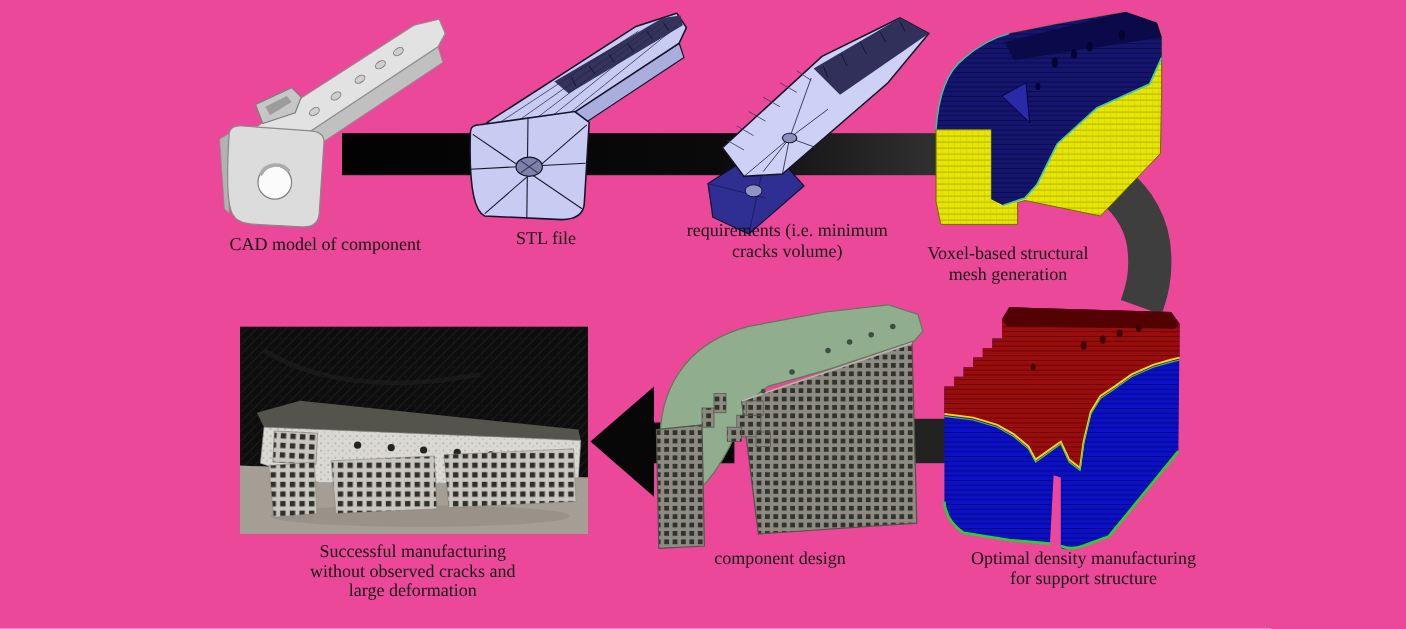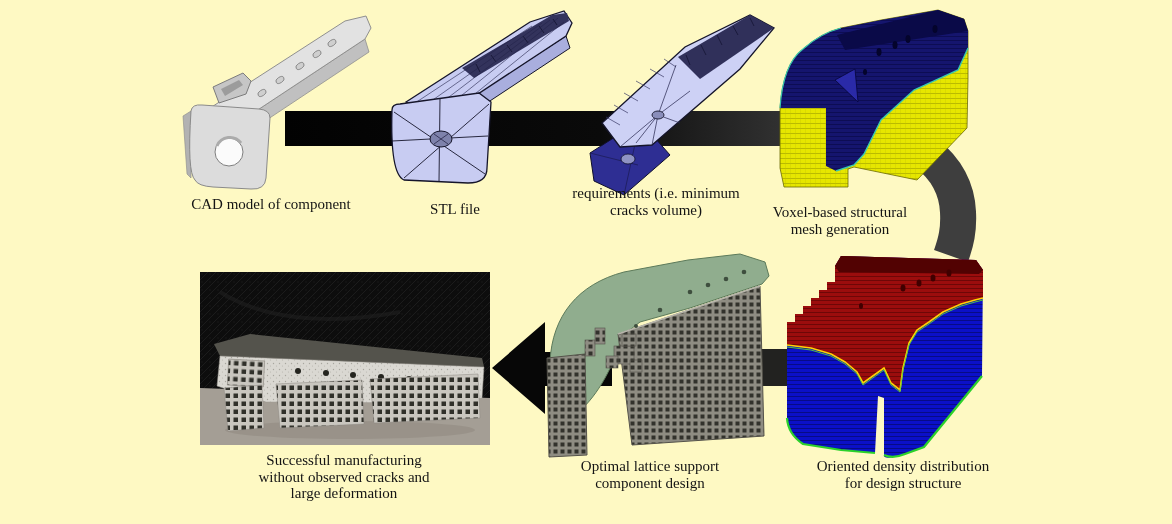--- a/index.html
+++ b/index.html
@@ -1,19 +1,19 @@
 <!DOCTYPE html>
 <html><head>
 <meta charset="utf-8">
 <style>
   html,body{margin:0;padding:0;background:#ffffff;}
   .figure{
     position:relative;
     width:1172px;height:524px;
-    background:#fef9c3;
+    background:#ec4899;
     font-family:"Liberation Serif", serif;
     overflow:hidden;
   }
   .layer{position:absolute;left:0;top:0;}
   .model{position:absolute;z-index:2;}
   .arrows{z-index:1;}
   .label{
     position:absolute;z-index:3;
     font-size:15px;line-height:16.5px;
     color:#141414;text-align:center;
@@ -260,38 +260,37 @@
         <path d="M24,116 L62,113 L64,156 L28,159 Z" fill="url(#holes8)"></path>
         <path d="M76,112 L162,108 L164,152 L80,156 Z" fill="url(#holes8)"></path>
         <path d="M170,107 L278,102 L280,146 L174,151 Z" fill="url(#holes8)"></path>
       </g>
     </g>
   </svg>
 
   <div class="label" style="left:171px;top:196px;width:200px">
     <span>CAD model of component</span>
   </div>
-  <div class="label" style="left:405px;top:201px;width:100px">
+  <div class="label" style="left:405px;top:191px;width:100px">
     <span>STL file</span>
   </div>
   <div class="label" style="left:546px;top:185px;width:220px">
     <span>requirements (i.e. minimum</span>
     <span>cracks volume)</span>
   </div>
   <div class="label" style="left:214px;top:452px;width:260px">
     <span>Successful manufacturing</span>
     <span>without observed cracks and</span>
     <span>large deformation</span>
   </div>
   <div class="label" style="left:740px;top:204px;width:200px">
     <span>Voxel-based structural</span>
     <span>mesh generation</span>
   </div>
   <div class="label" style="left:545px;top:458px;width:210px">
-    <span>Optimal lattice support</span>
     <span>component design</span>
   </div>
   <div class="label" style="left:783px;top:458px;width:240px">
-    <span>Oriented density distribution</span>
-    <span>for design structure</span>
+    <span>Optimal density manufacturing</span>
+    <span>for support structure</span>
   </div>
 
 </div>
 
 </body></html>

